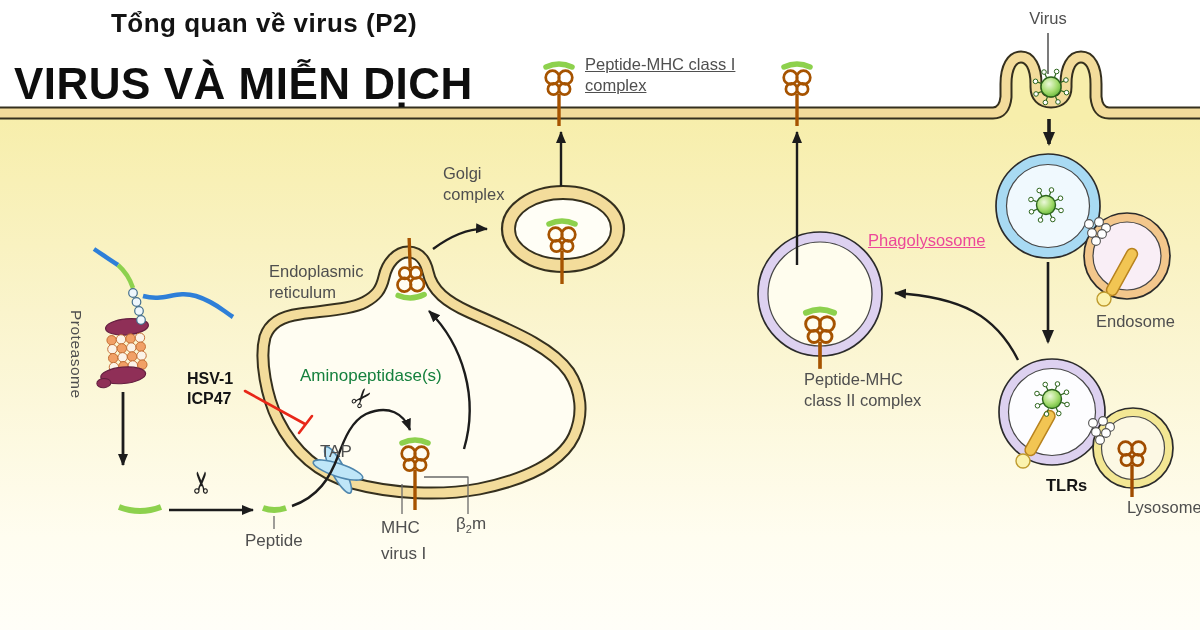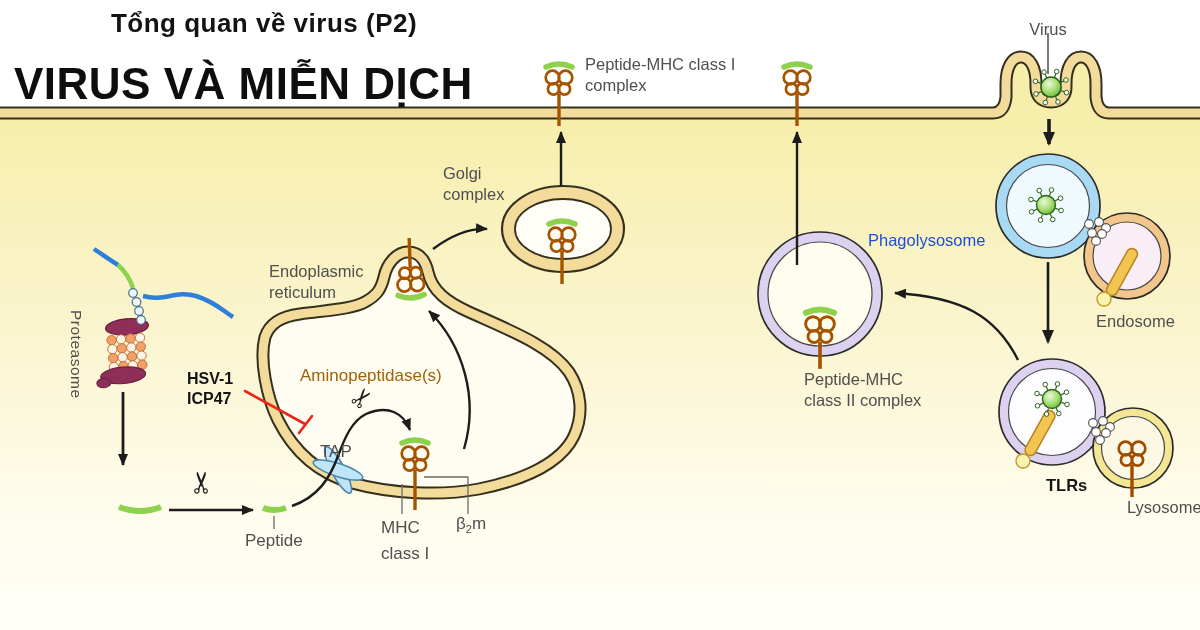--- a/index.html
+++ b/index.html
@@ -269,37 +269,37 @@
         <circle cx="5.4723222932106905" cy="-15.035081932574537" r="2.3" fill="#ffffff" stroke="#2c641c" stroke-width="1"></circle>
         <line x1="9.063077870366497" y1="-4.226182617407" x2="12.688309018513095" y2="-5.9166556643698" stroke="#2c641c" stroke-width="1.2" stroke-linecap="butt"></line>
         <circle cx="14.500924592586395" cy="-6.7618921878512" r="2.3" fill="#ffffff" stroke="#2c641c" stroke-width="1"></circle>
         <circle r="9.5" fill="url(#vg)" stroke="#2c641c" stroke-width="1.4"></circle>
       </g>
     </svg>
 
   <div id="subtitle">Tổng quan về virus (P2)</div>
   <div id="main-title">VIRUS VÀ MIỄN DỊCH</div>
 
-  <div class="lbl" style="left: 585px; top: 54px; color: rgb(79, 79, 79);">Peptide-MHC class I
+  <div class="lbl" style="left: 585px; top: 54px; color: rgb(79, 79, 79); text-decoration: underline;">Peptide-MHC class I
 complex</div>
-  <div class="lbl" style="left: 1048px; top: 8px; transform: translateX(-50%); color: rgb(79, 79, 79); margin-top: 11px;">Virus</div>
+  <div class="lbl" style="left: 1048px; top: 8px; transform: translateX(-50%); color: rgb(79, 79, 79);">Virus</div>
   <div class="lbl" style="left: 443px; top: 163px; color: rgb(79, 79, 79);">Golgi
 complex</div>
   <div class="lbl" style="left: 269px; top: 261px; color: rgb(79, 79, 79);">Endoplasmic
 reticulum</div>
   <div class="lbl" id="proteasome-label" style="color: rgb(79, 79, 79);">Proteasome</div>
   <div class="lbl lbl-bold" style="left:187px;top:369px;font-size:16px;">HSV-1
 ICP47</div>
-  <div class="lbl" style="left: 300px; top: 365px; font-size: 17px; color: #a16207;">Aminopeptidase(s)</div>
+  <div class="lbl" style="left: 300px; top: 365px; font-size: 17px; color: #15803d;">Aminopeptidase(s)</div>
   <div class="lbl" style="left: 320px; top: 425px; font-size: 17px; color: rgb(79, 79, 79); margin-top: 16px;">TAP</div>
   <div class="lbl" style="left: 245px; top: 530px; font-size: 17px; color: rgb(79, 79, 79);">Peptide</div>
   <div class="lbl" style="left: 381px; top: 515px; font-size: 17px; line-height: 1.55; color: rgb(79, 79, 79);">MHC
-class I</div>
+virus I</div>
   <div class="lbl" style="left: 456px; top: 513px; font-size: 17px; color: rgb(79, 79, 79); text-align: center;"><span>β</span><sub>2</sub><span>m</span></div>
-  <div class="lbl" style="left: 868px; top: 230px; color: #1d4ed8;">Phagolysosome</div>
+  <div class="lbl" style="left: 868px; top: 230px; color: #ec4899; text-decoration: underline;">Phagolysosome</div>
   <div class="lbl" style="left: 804px; top: 369px; color: rgb(79, 79, 79);">Peptide-MHC
 class II complex</div>
   <div class="lbl" style="left: 1096px; top: 311px; color: rgb(79, 79, 79);">Endosome</div>
   <div class="lbl lbl-bold" style="left:1046px;top:475px;">TLRs</div>
   <div class="lbl" style="left: 1095px; top: 497px; color: rgb(79, 79, 79); margin-left: 32px;">Lysosome</div>
 
   <div class="ico" style="left:189px;top:465px;font-size:30px;transform:rotate(-90deg);">✂</div>
   <div class="ico" style="left:351px;top:383px;font-size:26px;transform:rotate(-50deg);">✂</div>
 </div>
 

